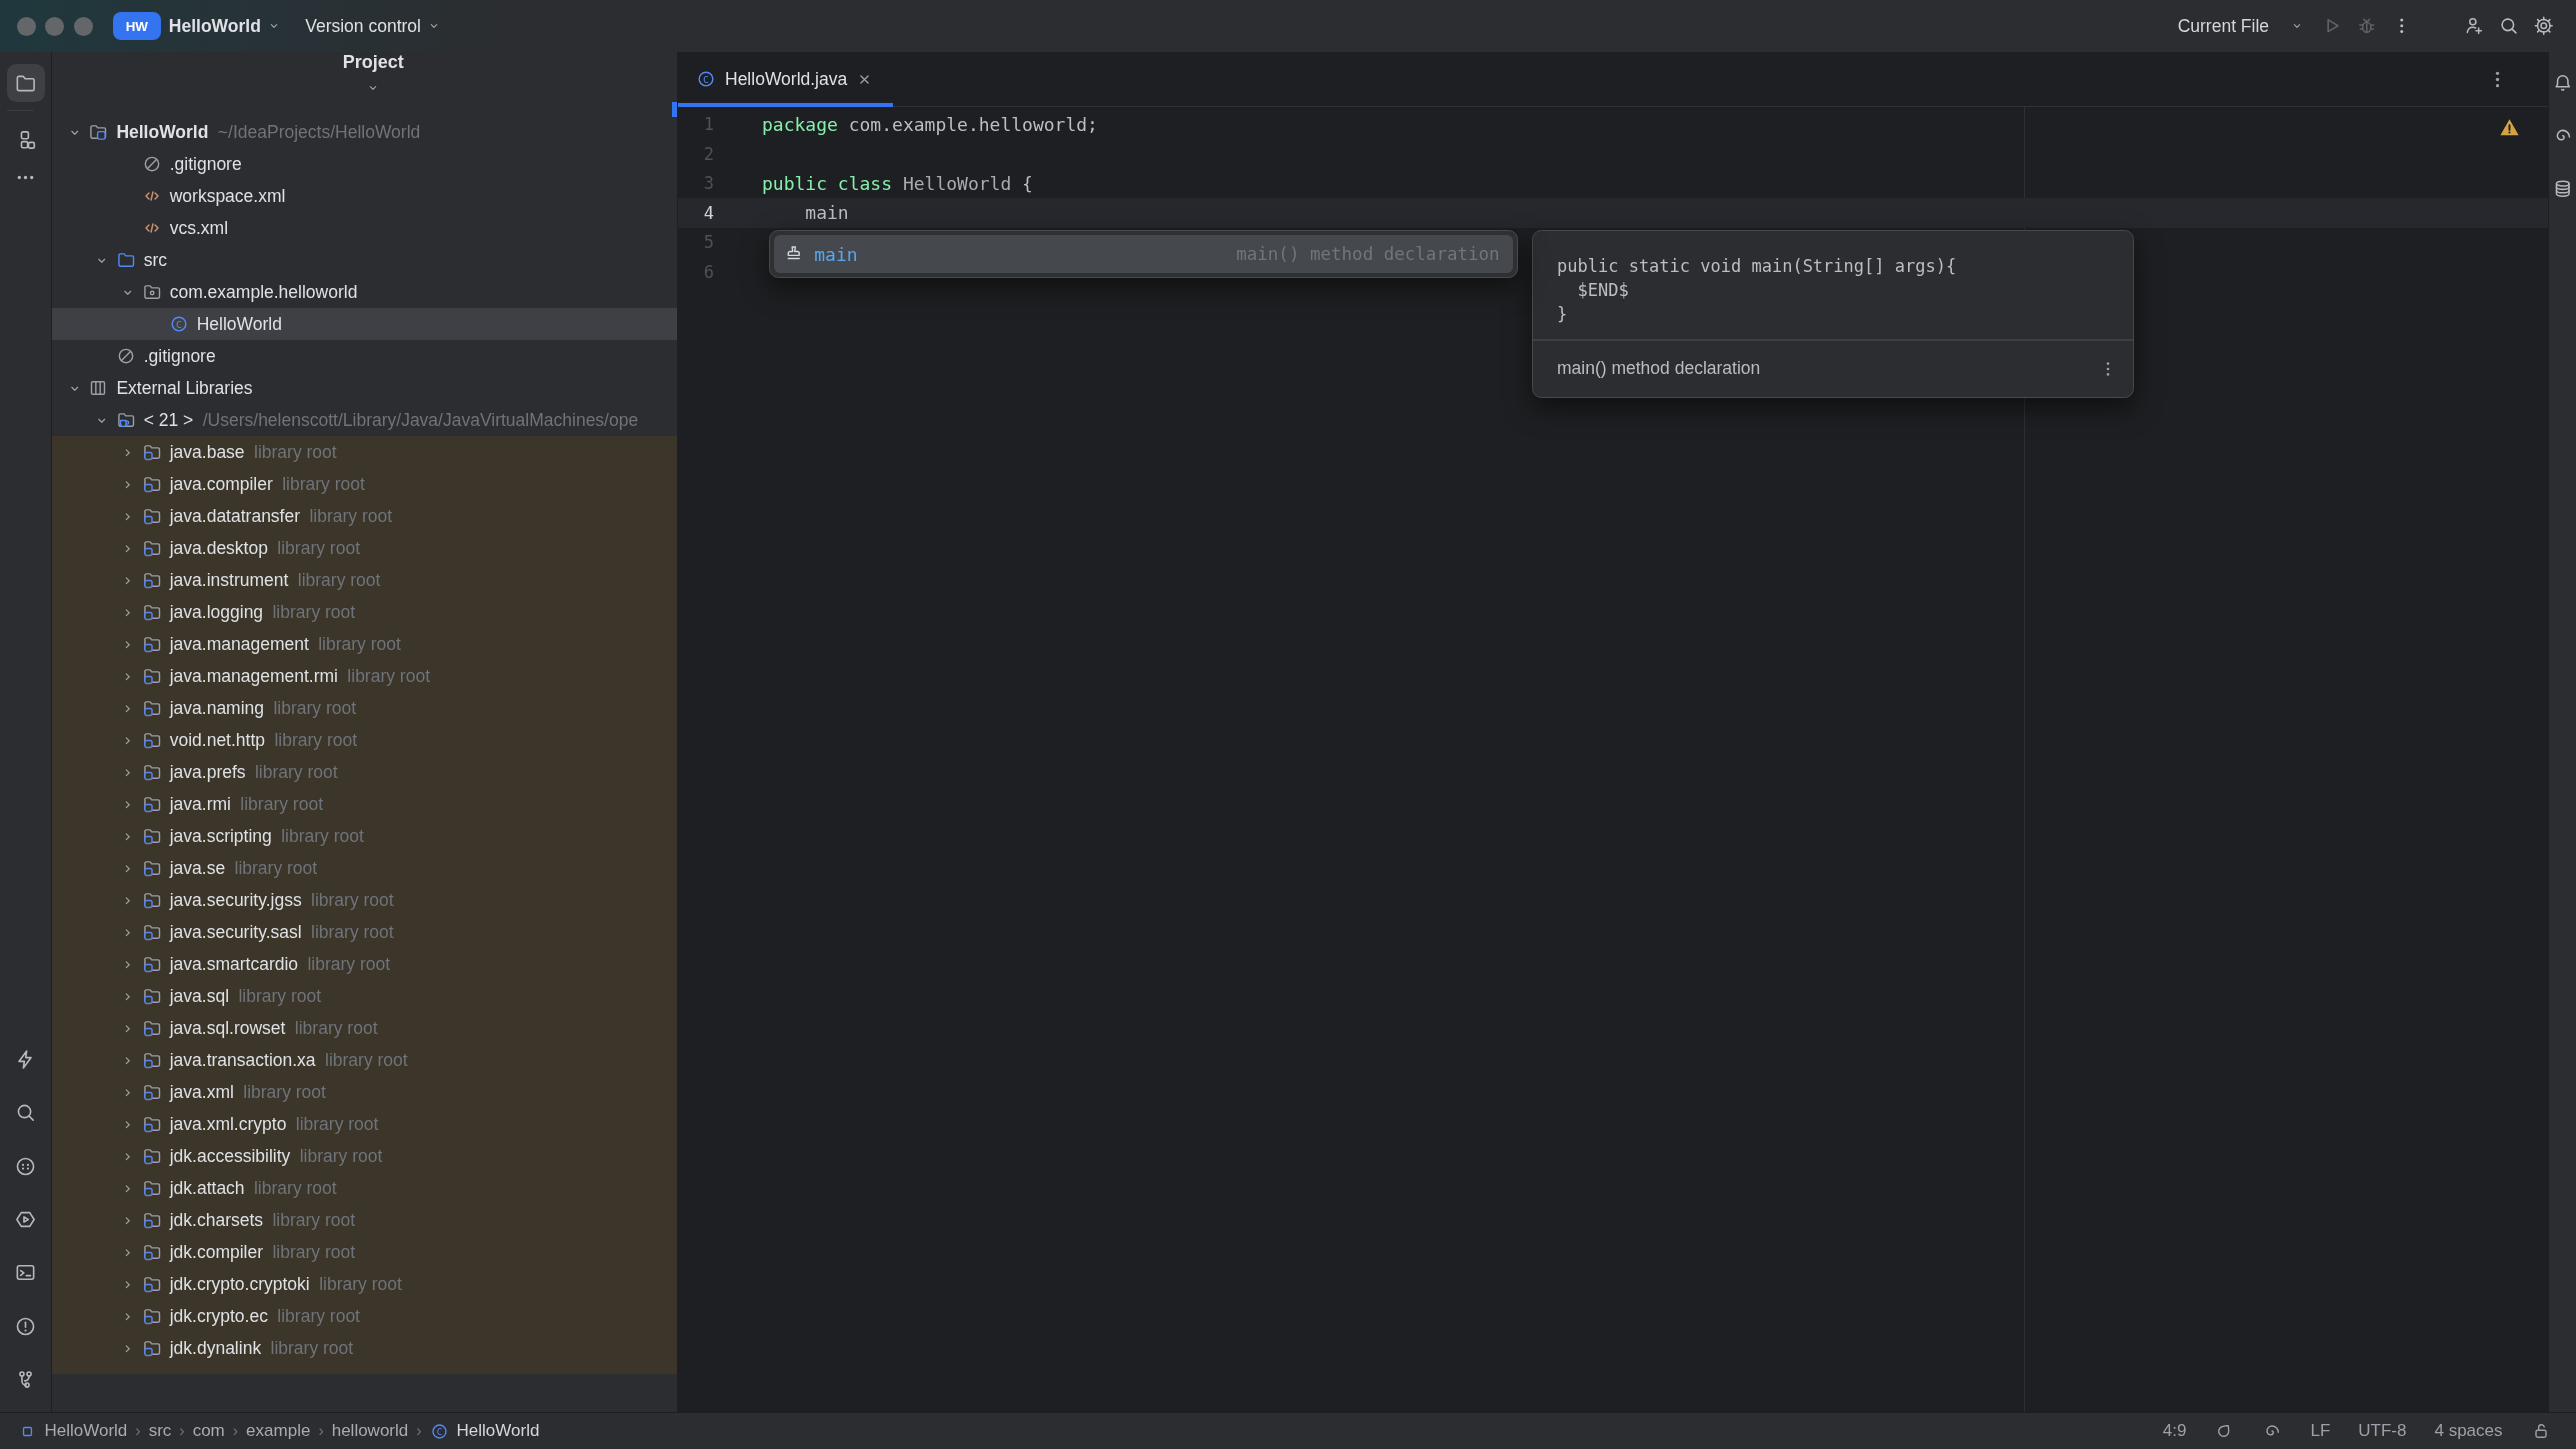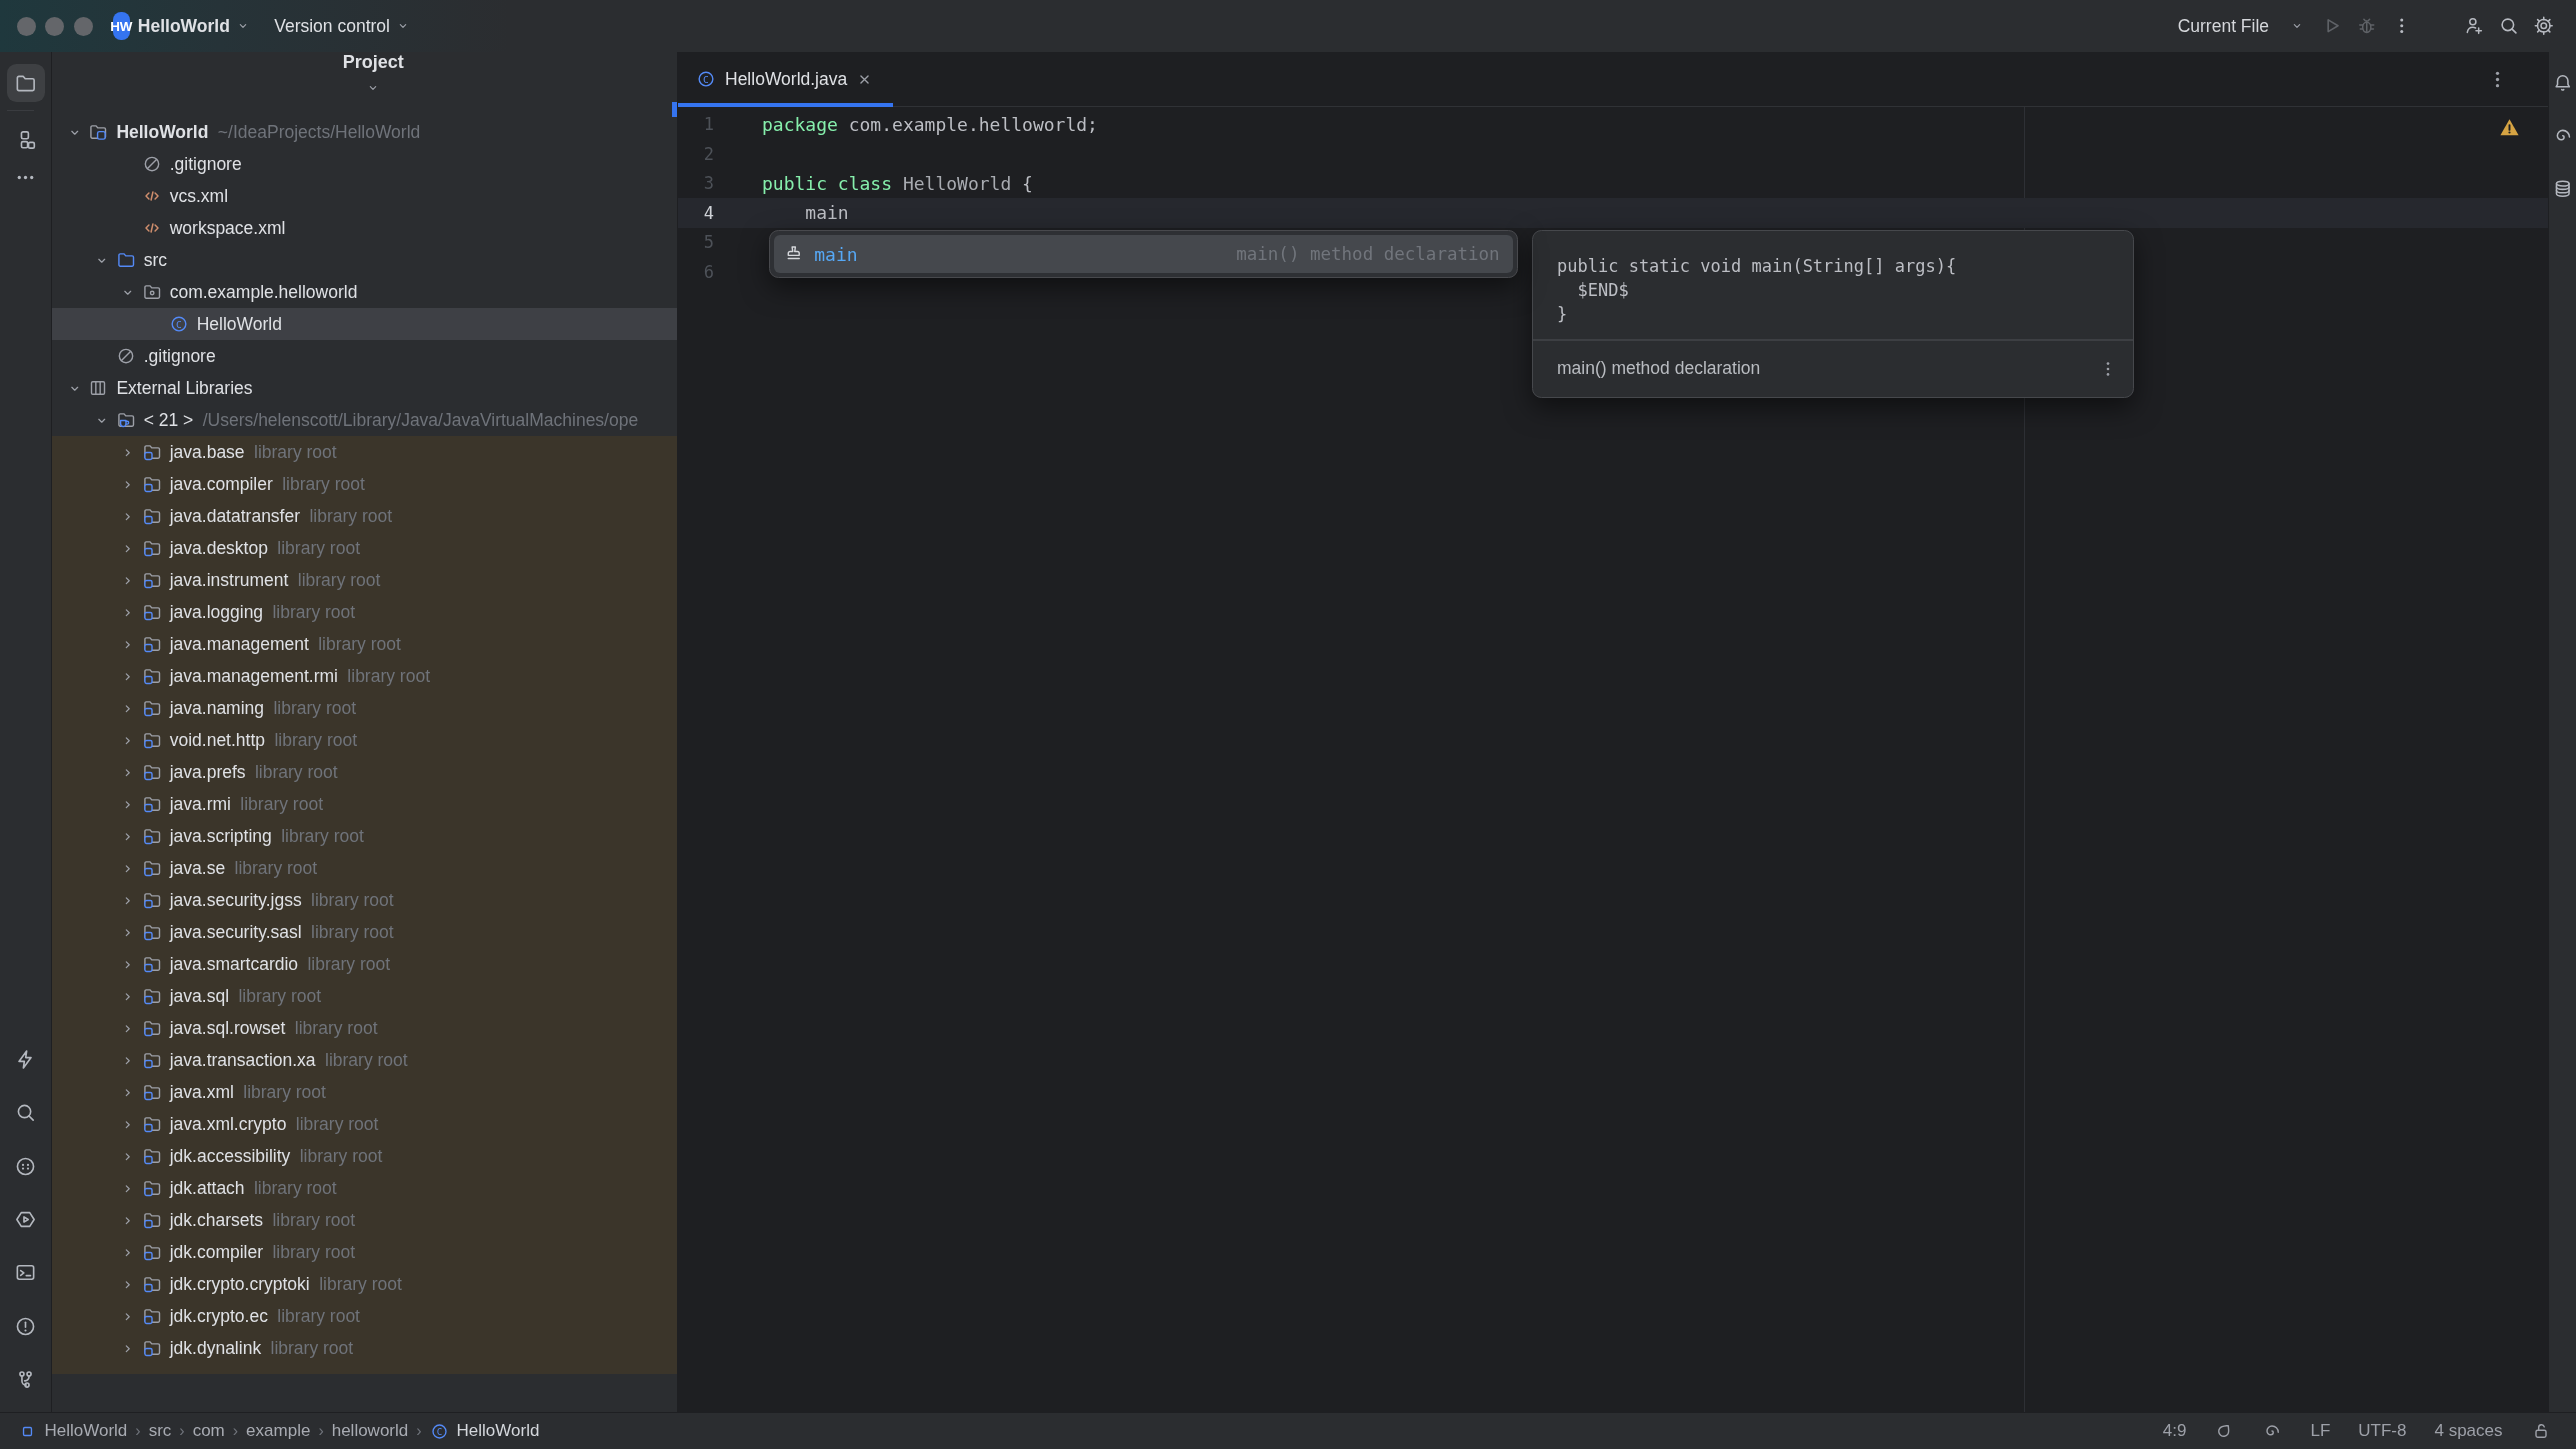--- a/index.html
+++ b/index.html
@@ -6,21 +6,21 @@
   html,body { width:2576px; height:1450px; overflow:hidden; background:#1e1f22;
     font-family:"Liberation Sans","DejaVu Sans",sans-serif; -webkit-font-smoothing:antialiased; }
   .mono { font-family:"DejaVu Sans Mono",monospace; }
 
   
   .titlebar { height:52px; width:100%; display:flex; align-items:center;
     background:linear-gradient(90deg,#1f383d 0px,#263338 221px,#2b2d30 510px,#2b2d30 100%);
     color:#dfe1e5; font-size:17.5px; }
   .traffic { display:flex; gap:9.4px; padding:0 20px 0 17px; }
   .tl { width:19px; height:19px; border-radius:50%; background:#64666a; }
-  .hwbadge { width:17px; height:28px; border-radius:8px; background:#3574f0; color:#fff;
+  .hwbadge { width:48px; height:28px; border-radius:8px; background:#3574f0; color:#fff;
     font-weight:bold; font-size:13.4px; display:flex; align-items:center; justify-content:center; margin-right:8px; }
   .tb-item { display:flex; align-items:center; gap:5.4px; margin-right:23px; cursor:default; }
   .tb-name { font-weight:600; }
   .chev { width:16px; height:16px; color:#9da0a8; }
   .tb-right { margin-left:auto; display:flex; align-items:center; gap:5.4px; padding-right:17.5px; }
   .icnbtn { width:29.5px; height:29.5px; display:flex; align-items:center; justify-content:center;
     border-radius:6.7px; color:#b7bac1; }
   .icnbtn.dim { color:#5f6267; }
   .icnbtn .ig { width:21.5px; height:21.5px; }
   .runcfg { display:flex; align-items:center; gap:20px; color:#d5d7db; margin-right:6.7px; }
@@ -307,31 +307,31 @@
           <span class="tname">.gitignore</span>
 
   </div>
         <div class="trow" style="padding-left:64px">
     <span class="tchev"></span>
           <span class="ticon">
             <svg class="ig" viewBox="0 0 24 24" fill="none" stroke="#cf8e6d" stroke-width="1.8" stroke-linecap="round" stroke-linejoin="round">
               <path d="M8.3 8.5L4.8 12l3.5 3.5M15.7 8.5L19.2 12l-3.5 3.5M13.1 7.2l-2.2 9.6"></path>
             </svg>
           </span>
-          <span class="tname">vcs.xml</span>
+          <span class="tname">workspace.xml</span>
 
   </div>
         <div class="trow" style="padding-left:64px">
     <span class="tchev"></span>
           <span class="ticon">
             <svg class="ig" viewBox="0 0 24 24" fill="none" stroke="#cf8e6d" stroke-width="1.8" stroke-linecap="round" stroke-linejoin="round">
               <path d="M8.3 8.5L4.8 12l3.5 3.5M15.7 8.5L19.2 12l-3.5 3.5M13.1 7.2l-2.2 9.6"></path>
             </svg>
           </span>
-          <span class="tname">workspace.xml</span>
+          <span class="tname">vcs.xml</span>
 
   </div>
         <div class="trow" style="padding-left:38px">
     <span class="tchev">
             <svg class="ig" viewBox="0 0 24 24" fill="none" stroke="currentColor" stroke-width="1.7" stroke-linecap="round" stroke-linejoin="round">
               <path d="M8 10l4 4 4-4"></path>
             </svg>
           </span>
           <span class="ticon">
             <svg class="ig" viewBox="0 0 24 24" fill="none" stroke="#548af7" stroke-width="1.7" stroke-linecap="round" stroke-linejoin="round">

